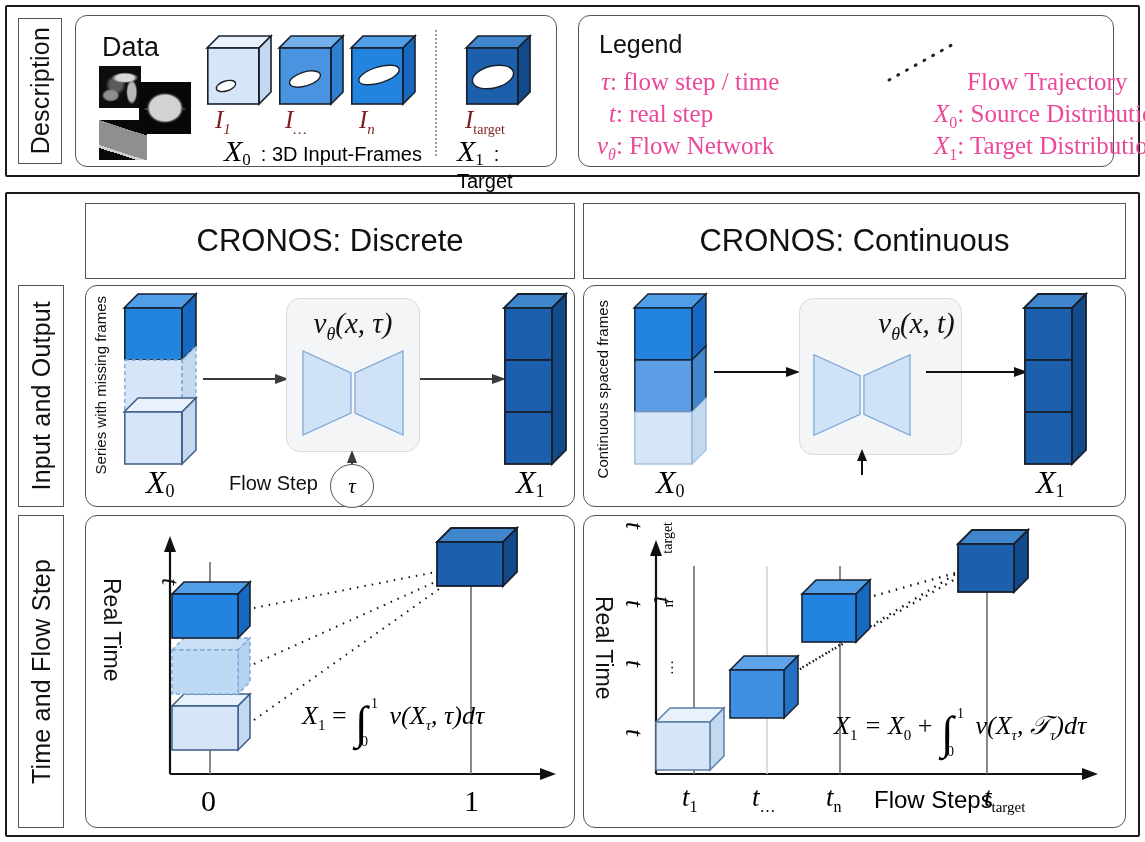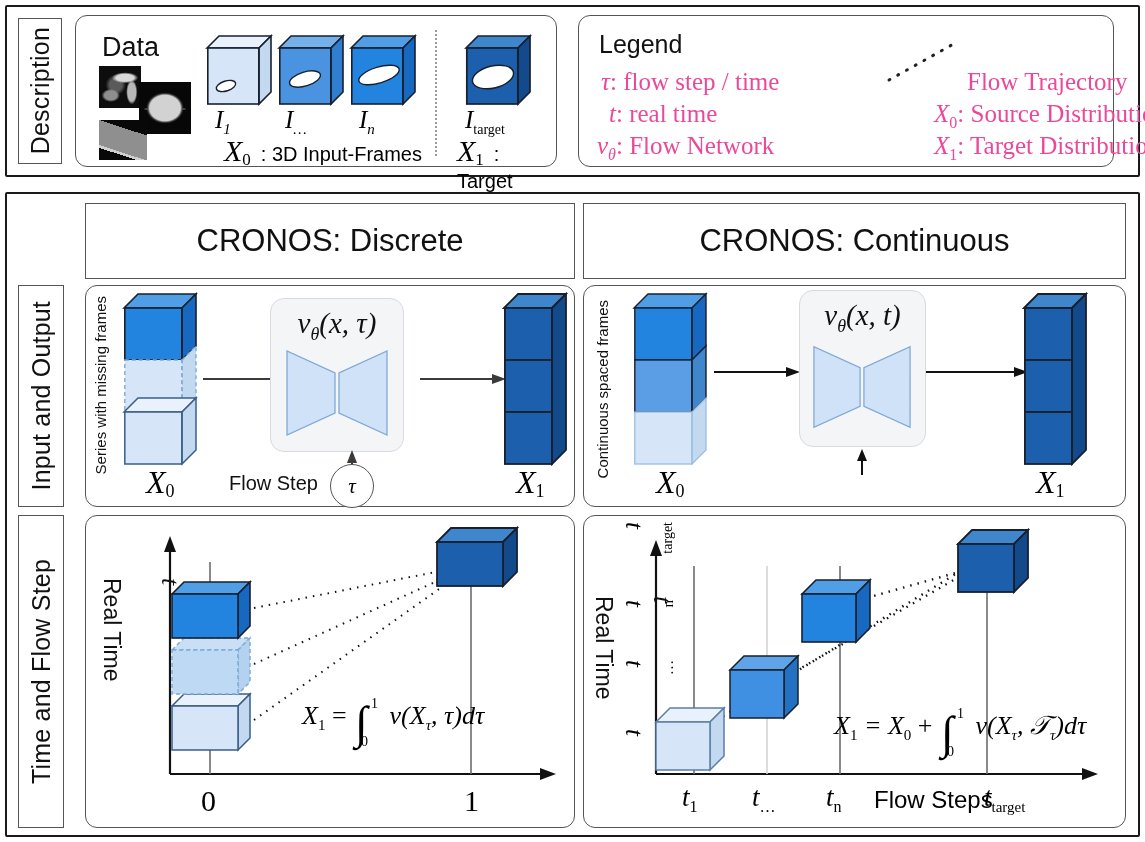--- a/index.html
+++ b/index.html
@@ -42,21 +42,21 @@
   .divider{position:absolute;border-left:2.5px dotted #9a9a9a;}
 
   
   .net-box{position:absolute;background:#f4f5f7;border:1.2px solid #d8dade;border-radius:14px;}
   .net-label{position:absolute;width:100%;text-align:center;font-family:"Liberation Serif",serif;font-style:italic;font-size:29px;color:#111;}
 
   .flowstep-circle{position:absolute;border:1.6px solid #555;border-radius:50%;display:flex;align-items:center;justify-content:center;background:#fff;}
   .flowstep-circle span{font-family:"Liberation Serif",serif;font-style:italic;font-size:21px;}
 
   .caption{position:absolute;white-space:nowrap;color:#111;}
-  .xlab{position:absolute;font-family:"Liberation Serif",serif;font-style:italic;font-size:33px;color:#000000;white-space:nowrap;}
+  .xlab{position:absolute;font-family:"Liberation Serif",serif;font-style:italic;font-size:33px;color:#7f1d1d;white-space:nowrap;}
 
   .vrot{position:absolute;}
   .vrot span{writing-mode:vertical-rl;transform:rotate(180deg);white-space:nowrap;display:block;}
 
   svg{overflow:visible;}
 </style>
 </head>
 <body>
 
 <div class="page">
@@ -150,21 +150,21 @@
     </div>
   </div>
 
   <div class="abs inner-box" style="left:578px;top:15px;width:536px;height:152px;">
     <div class="abs hdr" style="left:20px;top:14px;font-size:25px;">Legend</div>
 
     <div class="abs legend-row" style="left:22px;top:52px;">
       <span class="mi">τ</span><span>: flow step / time</span>
     </div>
     <div class="abs legend-row" style="left:30px;top:84px;">
-      <span class="mi">t</span><span>: real time</span>
+      <span class="mi">t</span><span>: real step</span>
     </div>
     <div class="abs legend-row" style="left:18px;top:116px;">
       <span class="mi">v</span><sub class="mi" style="font-size:16px;">θ</sub><span>: Flow Network</span>
     </div>
 
     <svg class="abs legend-dots" style="left:308px;top:22px;">
       <line x1="2" y1="42" x2="70" y2="4" stroke="#222" stroke-width="3" stroke-linecap="round" stroke-dasharray="1 9"></line>
     </svg>
 
     <div class="abs legend-row" style="left:388px;top:52px;">
@@ -215,21 +215,21 @@
     </svg>
     <div class="abs" style="left:60px;top:178px;">
       <span class="mi" style="font-size:32px;">X</span><sub class="serif" style="font-size:18px;">0</sub>
     </div>
 
     <svg class="abs" style="left:117px;top:85px;" width="88" height="16">
       <line x1="0" y1="8" x2="74" y2="8" stroke="#3b3b3b" stroke-width="2"></line>
       <polygon points="86,8 72,3 72,13" fill="#3b3b3b"></polygon>
     </svg>
 
-    <div class="net-box" style="left:184px;top:12px;width:132px;height:152px;">
+    <div class="net-box" style="left:200px;top:12px;width:132px;height:152px;">
       <div class="net-label" style="top:8px;">
         <span>v</span><sub style="font-size:18px;">θ</sub><span>(x, τ)</span>
       </div>
       <svg class="abs" style="left:14px;top:48px;" width="104" height="92" viewBox="0 0 104 92">
         <polygon points="2,4 2,88 50,66 50,26" fill="#cfe2f7" stroke="#7fa9d6" stroke-width="1.3"></polygon>
         <polygon points="102,4 102,88 54,66 54,26" fill="#cfe2f7" stroke="#7fa9d6" stroke-width="1.3"></polygon>
       </svg>
     </div>
 
     <svg class="abs" style="left:258px;top:164px;" width="16" height="30">
@@ -278,21 +278,21 @@
     </svg>
     <div class="abs" style="left:72px;top:178px;">
       <span class="mi" style="font-size:32px;">X</span><sub class="serif" style="font-size:18px;">0</sub>
     </div>
 
     <svg class="abs" style="left:130px;top:78px;" width="88" height="16">
       <line x1="0" y1="8" x2="74" y2="8" stroke="#111" stroke-width="2"></line>
       <polygon points="86,8 72,3 72,13" fill="#111"></polygon>
     </svg>
 
-    <div class="net-box" style="left:215px;top:4px;width:125px;height:155px;">
+    <div class="net-box" style="left:215px;top:12px;width:125px;height:155px;padding-left:36px;">
       <div class="net-label" style="top:8px;">
         <span>v</span><sub style="font-size:18px;">θ</sub><span>(x, t)</span>
       </div>
       <svg class="abs" style="left:12px;top:50px;" width="100" height="92" viewBox="0 0 104 92">
         <polygon points="2,4 2,88 50,66 50,26" fill="#cfe2f7" stroke="#7fa9d6" stroke-width="1.3"></polygon>
         <polygon points="102,4 102,88 54,66 54,26" fill="#cfe2f7" stroke="#7fa9d6" stroke-width="1.3"></polygon>
       </svg>
     </div>
 
     <svg class="abs" style="left:270px;top:163px;" width="16" height="26">

